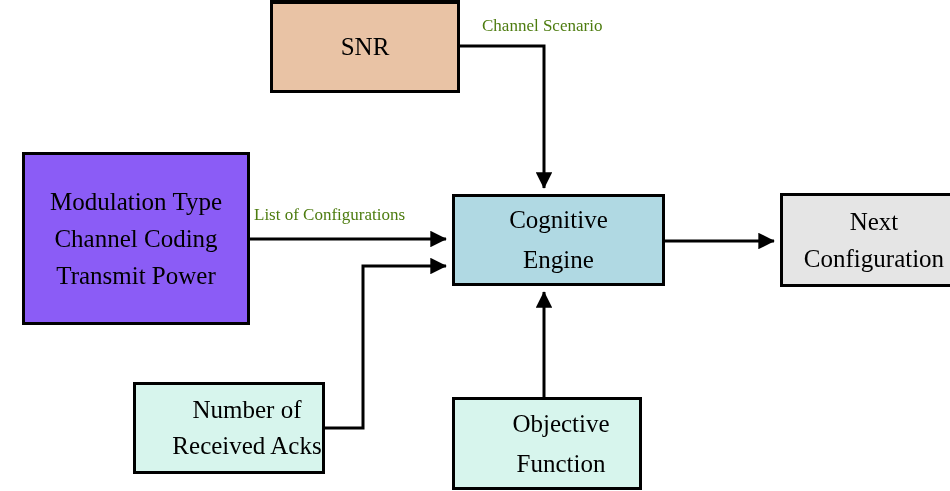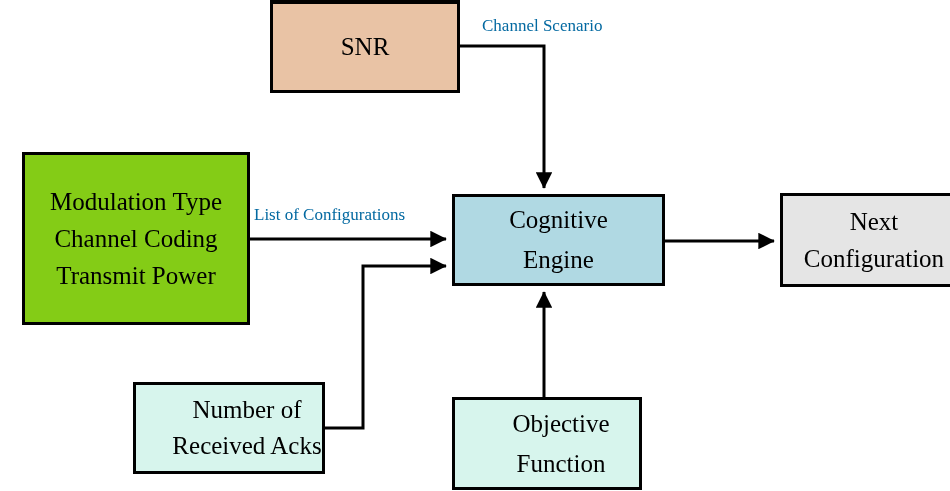--- a/index.html
+++ b/index.html
@@ -39,21 +39,21 @@
   .box-acks           { left: 113px; top: 382px; width: 192px; height: 92px; padding-left: 36px;  }
   .box-engine         { left: 432px; top: 194px; width: 213px; height: 92px;  }
   .box-engine .line   { line-height: 40px; }
   .box-objective      { left: 432px; top: 397px; width: 190px; height: 93px; padding-left: 28px;  }
   .box-objective .line{ line-height: 40px; }
   .box-next           { left: 760px; top: 193px; width: 188px; height: 94px;  }
   .box-next .line     { line-height: 37px; }
   .edge-label {
     position: absolute;
     font-size: 17px;
-    color: #0369a1;
+    color: #4d7c0f;
     white-space: nowrap;
   }
   .label-channel-scenario { left: 462px; top: 16px; }
   .label-list-configs     { left: 234px; top: 205px; }
 </style>
 </head>
 <body>
 
 <div class="canvas">
 
@@ -67,21 +67,21 @@
     <path d="M230,239 L426,239" fill="none" stroke="#000000" stroke-width="3" marker-end="url(#head)"></path>
     <path d="M305,428 L343,428 L343,266 L426,266" fill="none" stroke="#000000" stroke-width="3" marker-end="url(#head)"></path>
     <path d="M524,397 L524,292" fill="none" stroke="#000000" stroke-width="3" marker-end="url(#head)"></path>
     <path d="M620,241 L754,241" fill="none" stroke="#000000" stroke-width="3" marker-end="url(#head)"></path>
   </svg>
 
   <div class="box box-snr" style="background-color: rgb(233, 195, 165);">
     <div class="line">SNR</div>
   </div>
 
-  <div class="box box-inputs" style="background-color: #84cc16;">
+  <div class="box box-inputs" style="background-color: #8b5cf6;">
     <div class="line">Modulation Type</div>
     <div class="line">Channel Coding</div>
     <div class="line">Transmit Power</div>
   </div>
 
   <div class="box box-acks" style="background-color: rgb(215, 245, 237);">
     <div class="line">Number of</div>
     <div class="line">Received Acks</div>
   </div>
 

